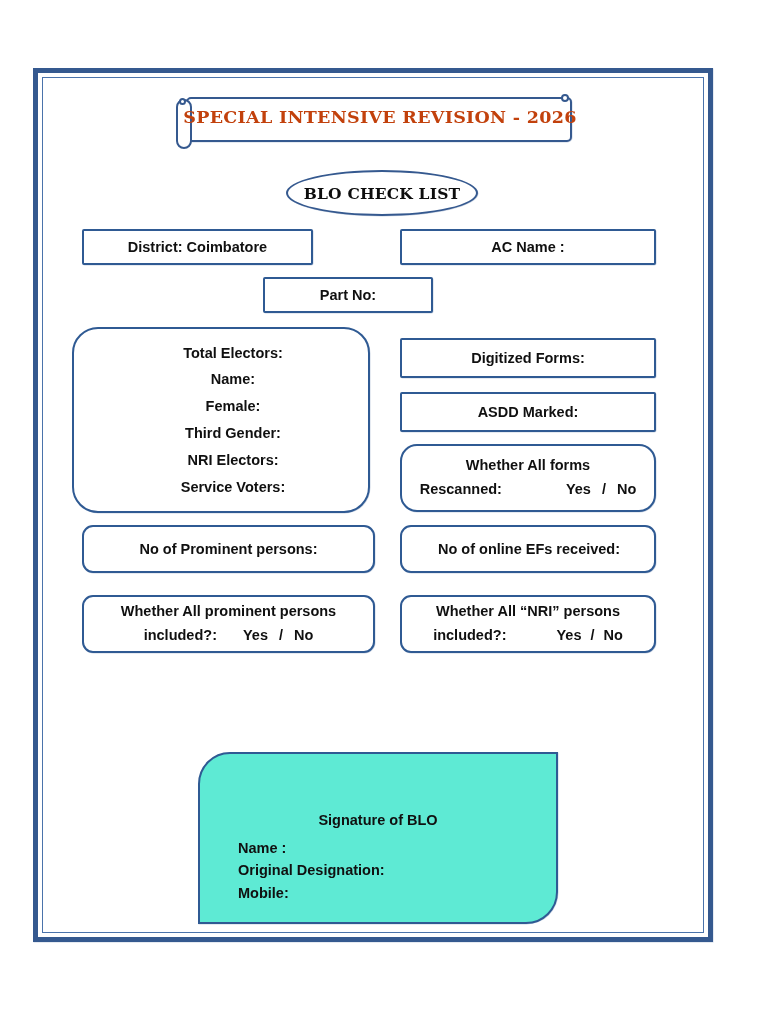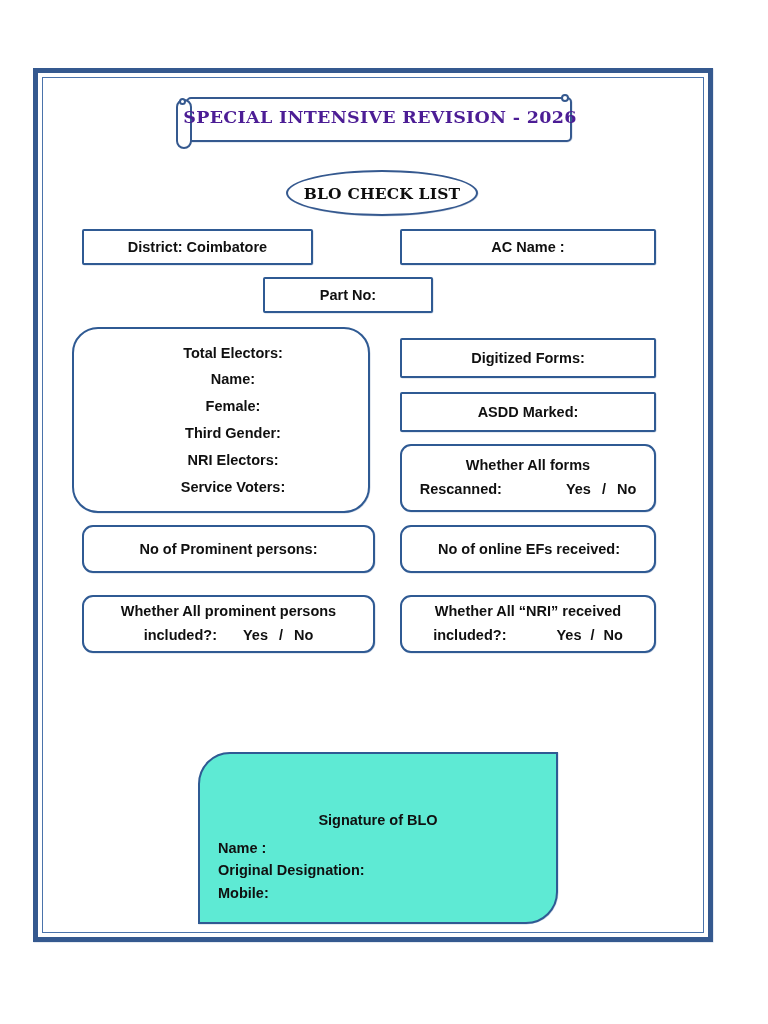--- a/index.html
+++ b/index.html
@@ -98,21 +98,21 @@
     top: 0;
     right: 4px;
     bottom: 10px;
     display: flex;
     align-items: center;
     justify-content: center;
     font-family: "DejaVu Serif", serif;
     font-weight: bold;
     font-size: 17.5px;
     letter-spacing: 0.3px;
-    color: #4c1d95;
+    color: #c2410c;
     text-transform: uppercase;
     white-space: nowrap;
   }
 
   
   #blo-ellipse {
     position: absolute;
     left: 286px;
     top: 170px;
     width: 192px;
@@ -169,21 +169,21 @@
   #box-electors {
     left: 72px; top: 327px; width: 298px; height: 186px;
     border-radius: 26px;
     padding: 0 0 0 24px;
     justify-content: center;
   }
   #box-electors .line { line-height: 1.85; font-size: 14.5px; }
 
   #box-digitized { left: 400px; top: 338px; width: 256px; height: 40px; }
   #box-asdd      { left: 400px; top: 392px; width: 256px; height: 40px; }
-  #box-rescanned { left: 400px; top: 444px; width: 256px; height: 68px; border-radius: 11px; }
+  #box-rescanned { left: 400px; top: 444px; width: 256px; height: 68px; border-radius: 17px; }
 
   #box-prominent-count { left: 82px;  top: 525px; width: 293px; height: 48px; border-radius: 11px; }
   #box-onlineefs       { left: 400px; top: 525px; width: 256px; height: 48px; border-radius: 11px; padding-left: 16px; }
 
   #box-prominent-yn { left: 82px;  top: 595px; width: 293px; height: 58px; border-radius: 11px; }
   #box-nri-yn       { left: 400px; top: 595px; width: 256px; height: 58px; border-radius: 11px; }
 
   .yn-row {
     display: flex;
     align-items: baseline;
@@ -228,20 +228,21 @@
     position: absolute;
     left: 18px;
     top: 83px;
   }
   #signature-fields .line {
     font-weight: bold;
     font-size: 14.5px;
     color: #101010;
     line-height: 1.55;
     white-space: nowrap;
+    margin-left: 20px;
   }
 </style>
 </head>
 <body>
 
 <div id="canvas">
 
   <div id="page-frame">
     <div id="page-frame-inner"></div>
   </div>
@@ -311,21 +312,21 @@
     <span class="yn-row">
       <span>included?:</span>
       <span class="yn-gap-a"></span>
       <span>Yes</span>
       <span class="sep">/</span>
       <span>No</span>
     </span>
   </div>
 
   <div class="fbox" id="box-nri-yn">
-    <span class="line">Whether All “NRI” received</span>
+    <span class="line">Whether All “NRI” persons</span>
     <span class="yn-row">
       <span>included?:</span>
       <span class="yn-gap-c"></span>
       <span>Yes</span>
       <span class="sep2">/</span>
       <span>No</span>
     </span>
   </div>
 
   <div id="box-signature">

